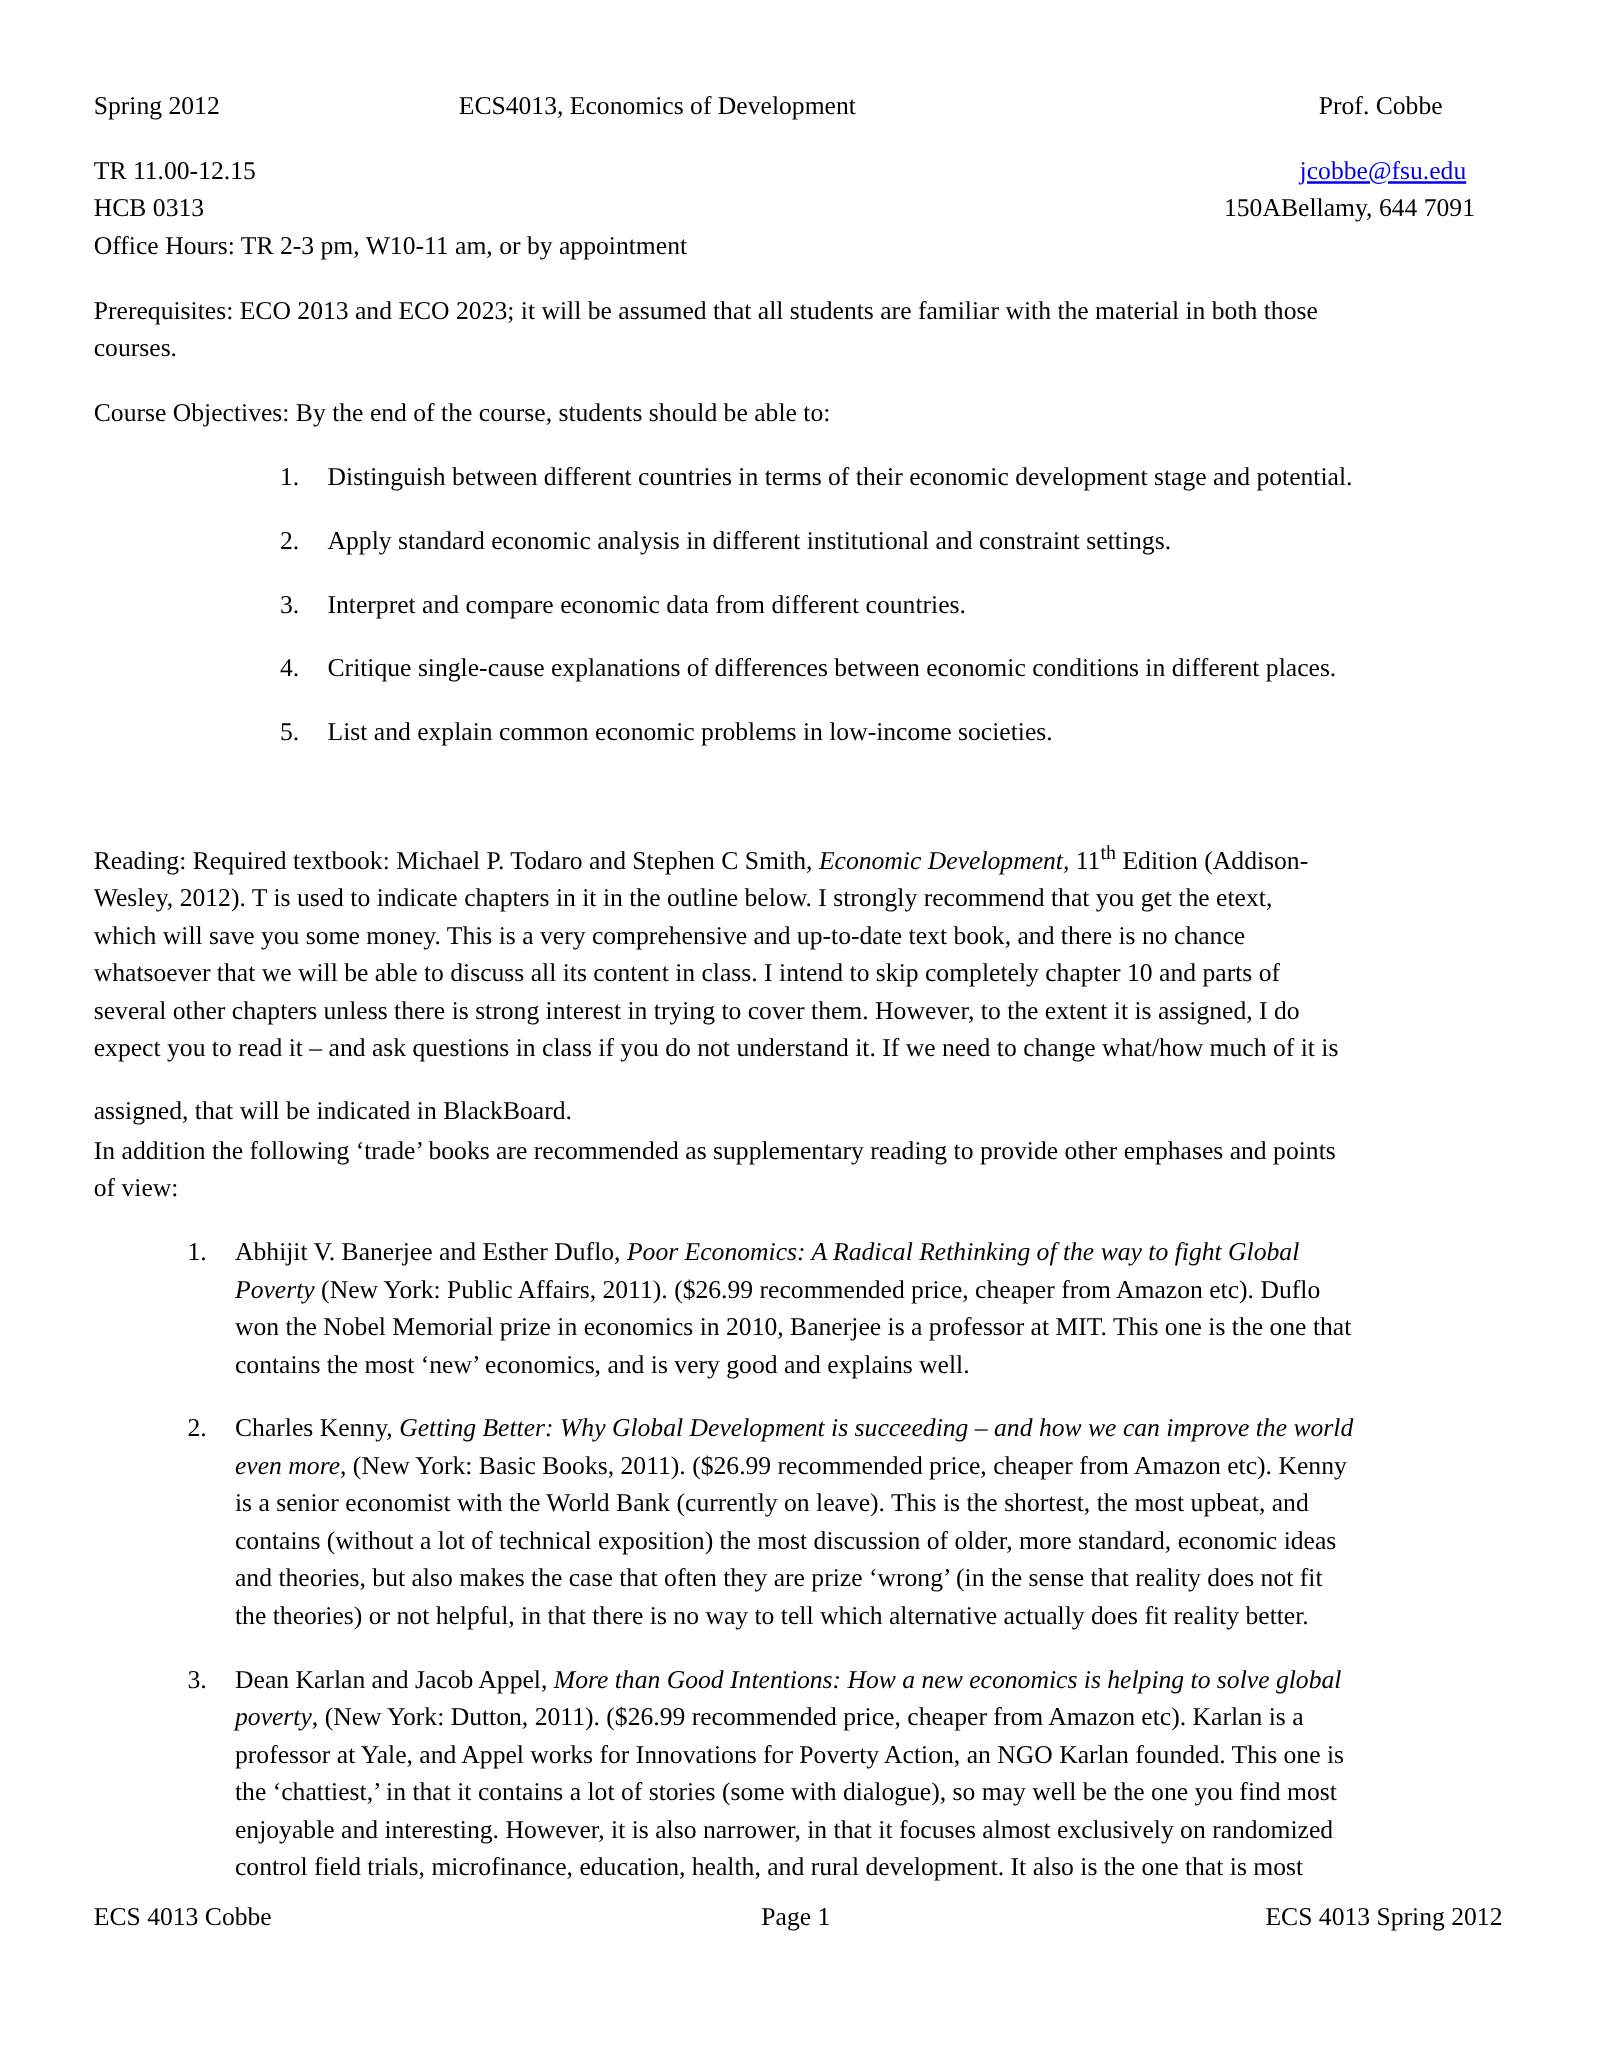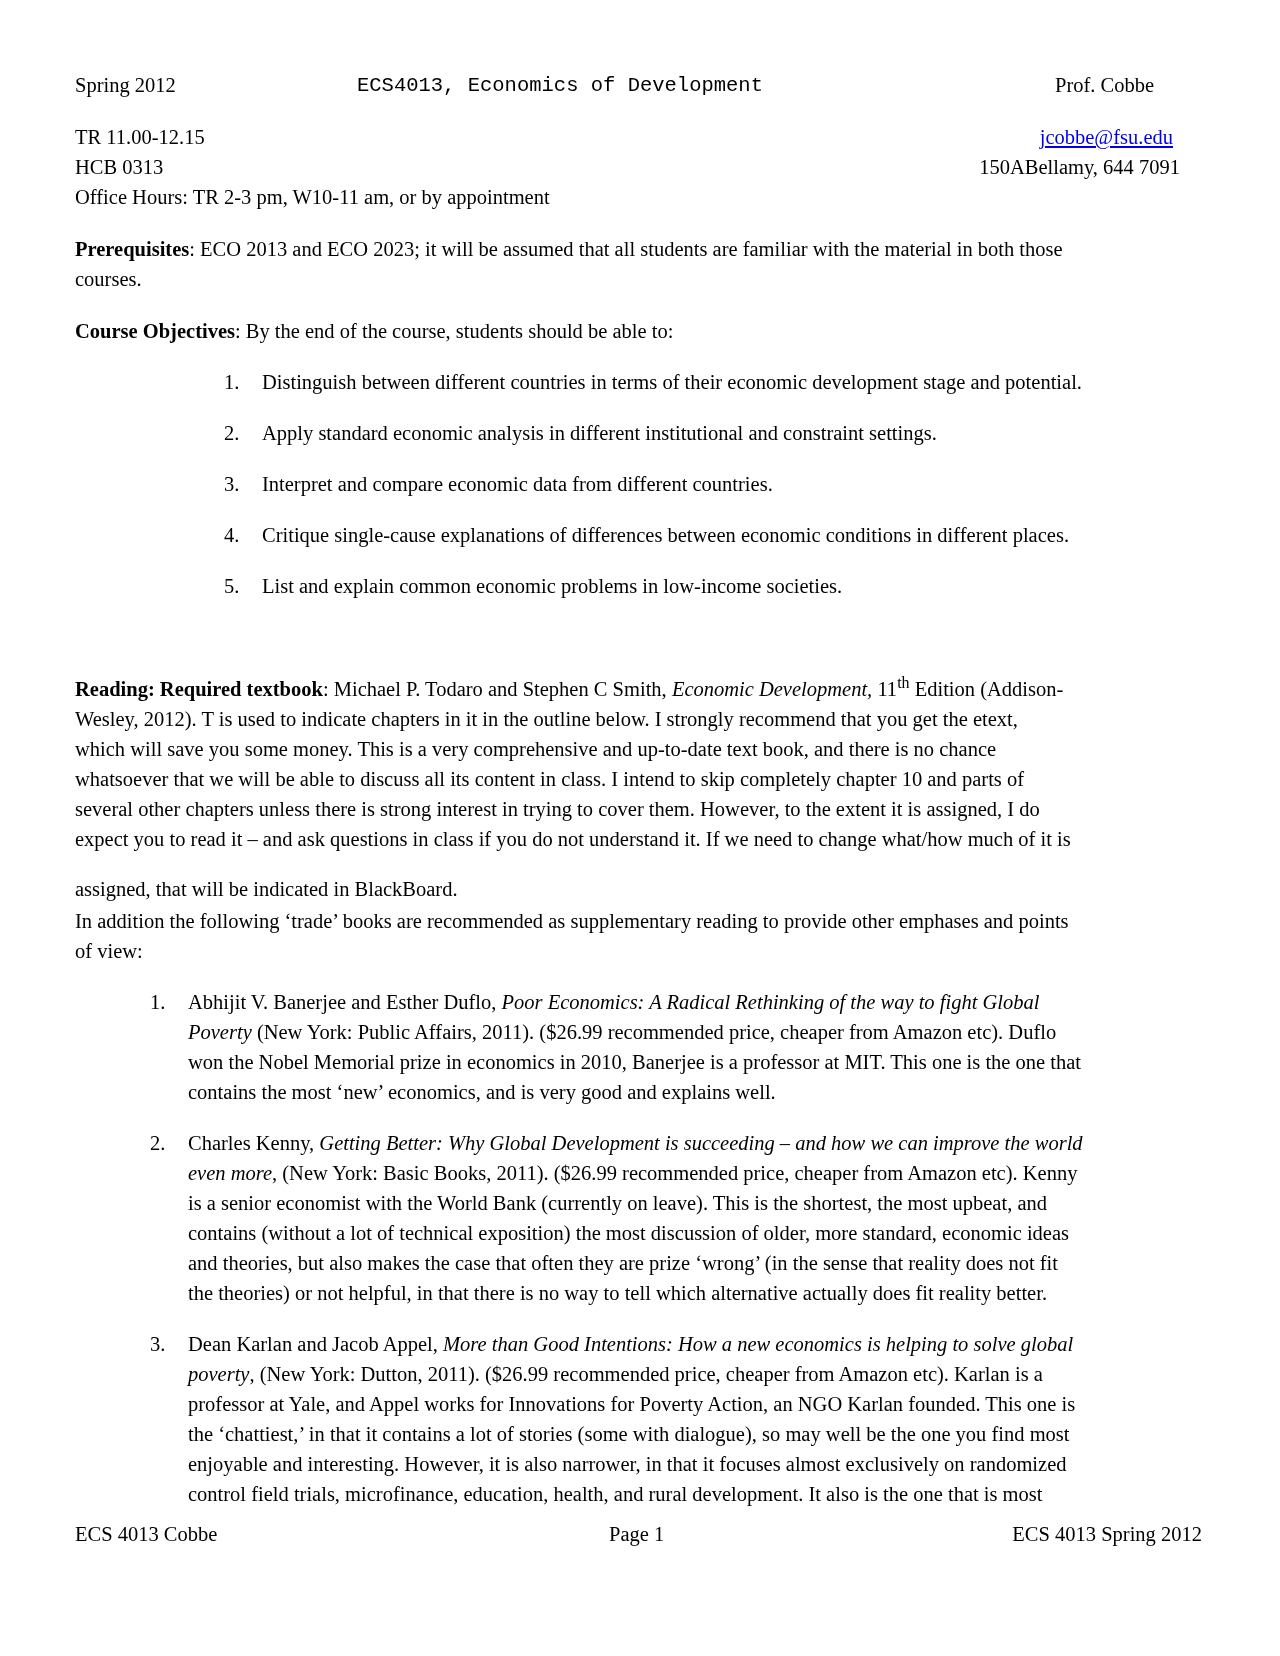--- a/index.html
+++ b/index.html
@@ -4,33 +4,33 @@
 <style>
   html, body { margin: 0; padding: 0; background: #ffffff; }
   body {
     width: 1280px; height: 1656px; position: relative; overflow: hidden;
     font-family: "Liberation Serif", "DejaVu Serif", serif;
     color: #000; font-size: 20.5px;
   }
   .abs { position: absolute; white-space: nowrap; }
   .line { position: absolute; white-space: nowrap; left: 75px; }
   .link { color: #0000ee; text-decoration: underline; }
-  b { font-weight: bold; }
+  b { font-weight: normal; }
   i { font-style: italic; }
   sup { font-size: 16px; vertical-align: 8px; line-height: 0; }
   .objnum { position: absolute; left: 224px; }
   .objtxt { position: absolute; left: 262px; white-space: nowrap; }
   .bknum { position: absolute; left: 150px; }
   .bktxt { position: absolute; left: 188px; white-space: nowrap; }
 </style>
 </head>
 <body>
 
 <div class="abs" style="left:75px;top:74px;">Spring 2012</div>
-<div class="abs" style="left:357px;top:74px;font-family:Liberation Mono, monospace;">ECS4013, Economics of Development</div>
+<div class="abs" style="left:367px;top:74px;">ECS4013, Economics of Development</div>
 <div class="abs" style="left:1055px;top:74px;">Prof. Cobbe</div>
 
 <div class="abs" style="left:75px;top:126px;">TR 11.00-12.15</div>
 <a class="abs link" style="right:107px;top:126px;">jcobbe@fsu.edu</a>
 <div class="abs" style="left:75px;top:156px;">HCB 0313</div>
 <div class="abs" style="right:100px;top:156px;">150ABellamy, 644 7091</div>
 <div class="abs" style="left:75px;top:186px;">Office Hours: TR 2-3 pm, W10-11 am, or by appointment</div>
 
 <div class="line" style="top:238px;"><b>Prerequisites</b><span>:  ECO 2013 and ECO 2023; it will be assumed that all students are familiar with the material in both those</span></div>
 <div class="line" style="top:268px;">courses.</div>

